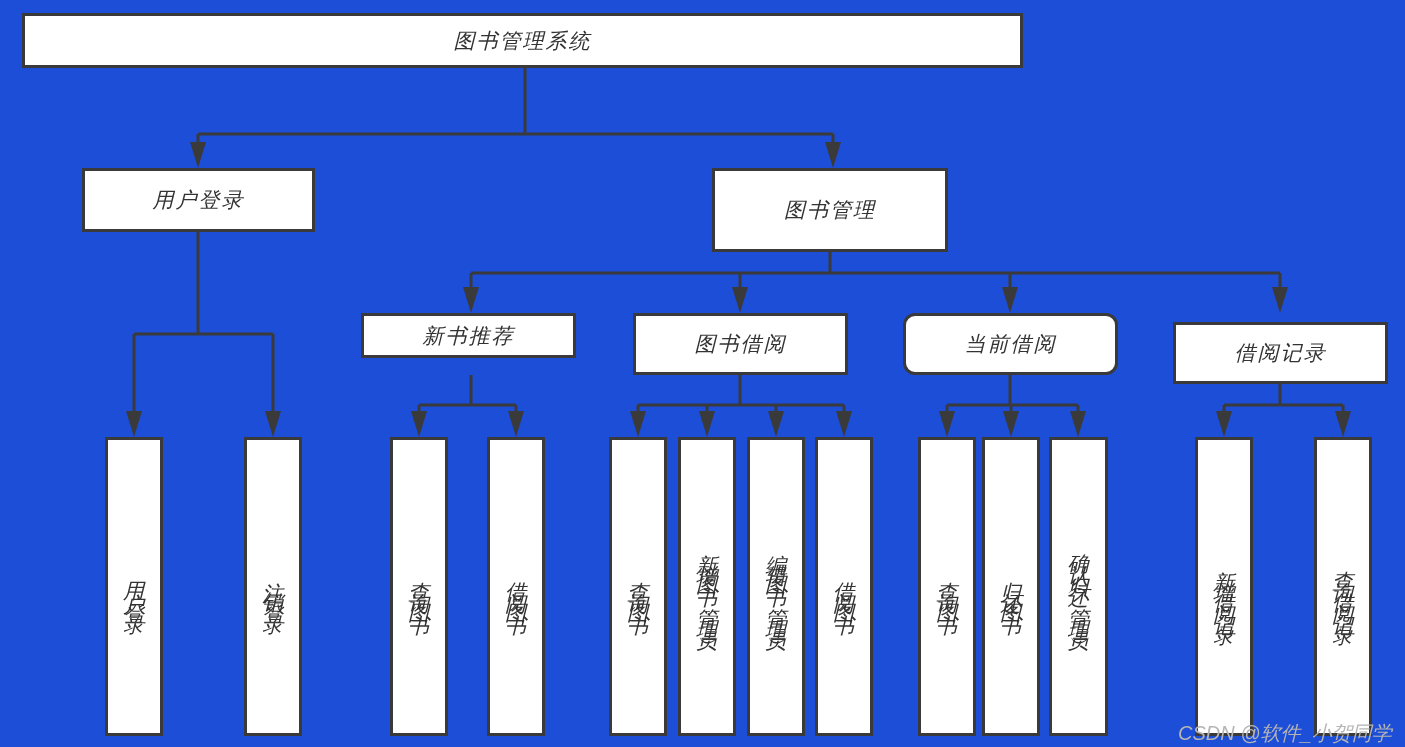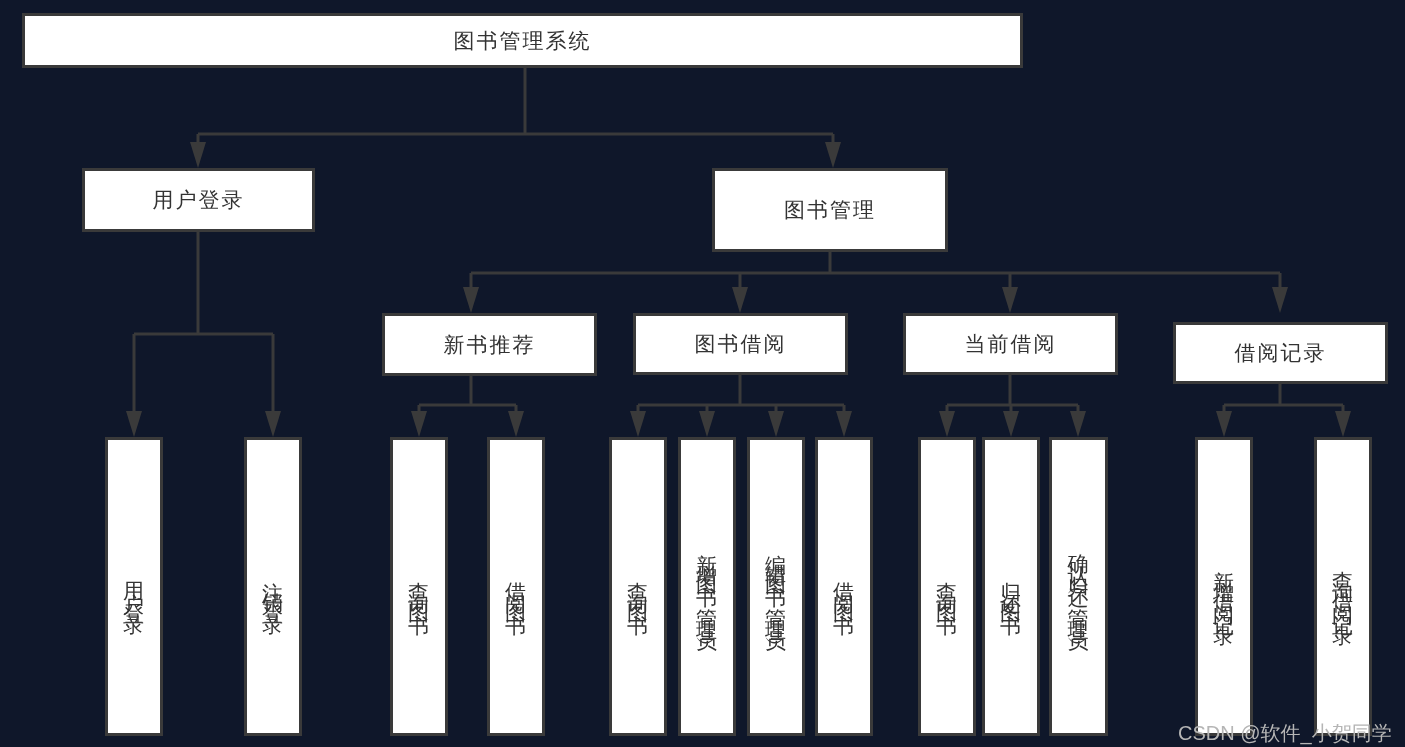--- a/index.html
+++ b/index.html
@@ -5,22 +5,23 @@
   html, body {
     margin: 0;
     padding: 0;
     background: #ffffff;
     font-family: "Liberation Sans", sans-serif;
   }
   .canvas {
     position: relative;
     width: 1405px;
     height: 747px;
-    background: #0f172a;
+    background: #1d4ed8;
     overflow: hidden;
+    font-style: italic;
   }
   .connectors {
     position: absolute;
     left: 0;
     top: 0;
     z-index: 0;
   }
   .box {
     position: absolute;
     box-sizing: border-box;
@@ -100,23 +101,23 @@
       <polygon points="1216,411 1232,411 1224,437"></polygon>
       <polygon points="1335,411 1351,411 1343,437"></polygon>
     </g>
   </svg>
 
   <div class="box" style="left:22px; top:13px; width:1001px; height:55px;">图书管理系统</div>
 
   <div class="box" style="left:82px; top:168px; width:233px; height:64px;">用户登录</div>
   <div class="box" style="left:712px; top:168px; width:236px; height:84px;">图书管理</div>
 
-  <div class="box" style="left:382px; top:313px; width:215px; height:63px;">新书推荐</div>
+  <div class="box" style="left:361px; top:313px; width:215px; height:45px;">新书推荐</div>
   <div class="box" style="left:633px; top:313px; width:215px; height:62px;">图书借阅</div>
-  <div class="box" style="left:903px; top:313px; width:215px; height:62px;">当前借阅</div>
+  <div class="box" style="left:903px; top:313px; width:215px; height:62px;border-radius:12px;">当前借阅</div>
   <div class="box" style="left:1173px; top:313px; width:215px; height:62px;margin-top:9px;">借阅记录</div>
 
   <div class="box leaf" style="left:105px; top:437px; width:58px; height:299px;">
     <span class="vtext">用户登录</span>
   </div>
   <div class="box leaf" style="left:244px; top:437px; width:58px; height:299px;">
     <span class="vtext">注销登录</span>
   </div>
 
   <div class="box leaf" style="left:390px; top:437px; width:58px; height:299px;">

